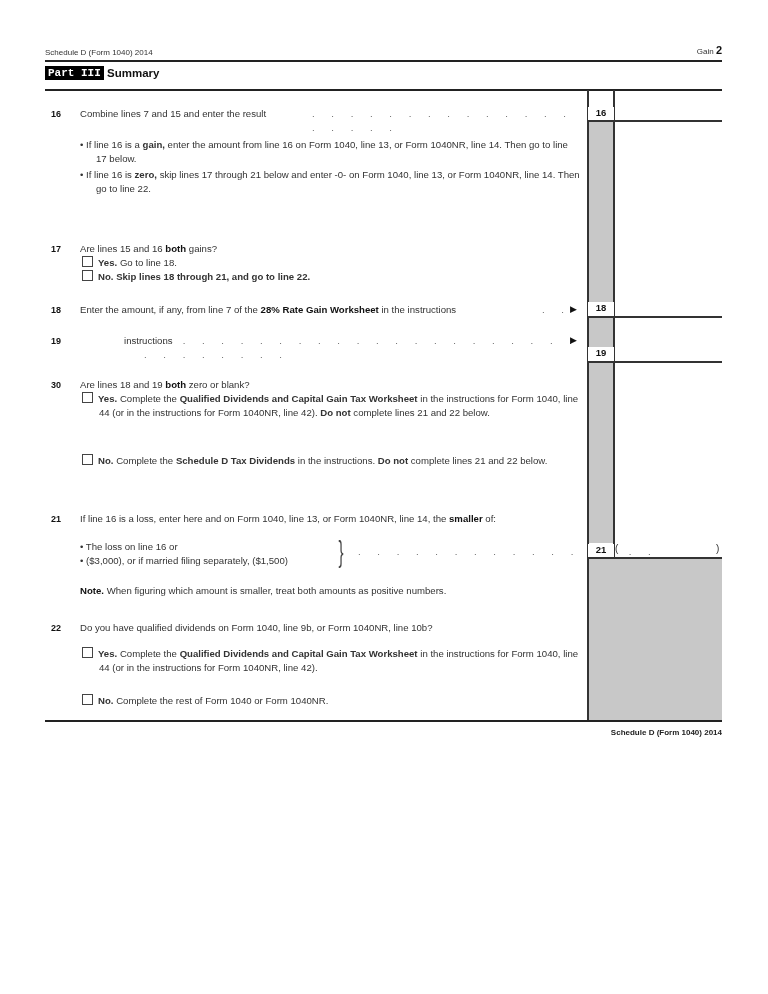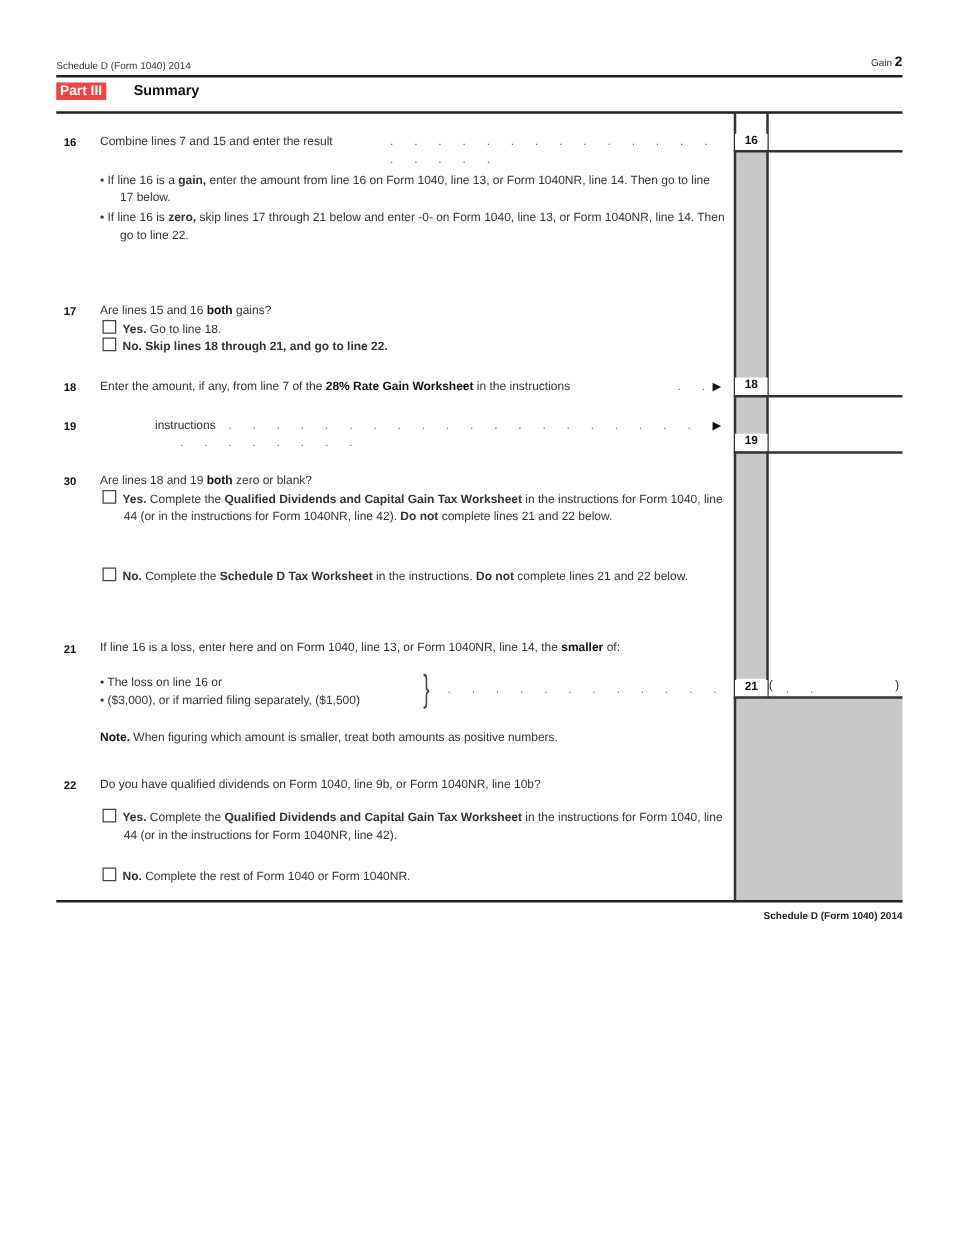--- a/index.html
+++ b/index.html
@@ -2,21 +2,21 @@
 <html><head>
 <meta charset="utf-8">
 <style>
   html, body { margin:0; padding:0; background:#ffffff; }
   body { width:768px; height:994px; position:relative; font-family:"Liberation Sans", sans-serif; color:#222; overflow:hidden; }
   .abs { position:absolute; }
   .hdr-left { left:45px; top:48px; font-size:8px; color:#333; }
   .hdr-right { right:46px; top:44px; font-size:8px; color:#333; }
   .hdr-right b { font-size:11px; font-weight:bold; color:#111; }
   .rule { position:absolute; left:45px; width:677px; background:#222; }
-  .part-box { left:45px; top:66px; background:#ef4444; color:#fff; font-weight:bold; font-size:11px; padding:1px 3px; }
+  .part-box { left:45px; top:66px; background:#000000; color:#fff; font-weight:bold; font-size:11px; padding:1px 3px;font-family:Liberation Mono, monospace; }
   .part-title { left:107px; top:67px; font-size:11.5px; font-weight:bold; color:#111; }
   .lnum { position:absolute; left:51px; font-size:9px; font-weight:bold; color:#111; }
   .txt { position:absolute; left:80px; width:500px; font-size:9.6px; line-height:13.5px; color:#333; }
   .txt b { color:#111;margin-top:23px; }
   .cb { display:inline-block; width:9px; height:9px; border:1px solid #444; vertical-align:-1px; margin-right:5px; background:#fff; }
   .ind { position:absolute; left:80px; width:500px; font-size:9.6px; line-height:13.5px; color:#333; }
   .sub { padding-left:16px; text-indent:-16px; }
   .dots { letter-spacing:7px; color:#666; }
   .arrow { font-size:9px; color:#111; }
   
@@ -91,21 +91,21 @@
 <div class="boxnum" style="top:347px; height:14px;">19</div>
 <div class="amount" style="top:344px;"></div>
 <div class="hline" style="left:587px; top:361px; width:135px;"></div>
 
 <div class="lnum" style="top:380px;">30</div>
 <div class="txt" style="top:378px;"><span>Are lines 18 and 19 </span><b>both</b><span> zero or blank?</span></div>
 <div class="ind" style="top:392px; left:82px; width:498px;">
   <div style="padding-left:17px; text-indent:-17px;"><span class="cb" style="text-indent:0"></span><b>Yes.</b><span> Complete the </span><b>Qualified Dividends and Capital Gain Tax Worksheet</b><span> in the instructions for Form 1040, line 44 (or in the instructions for Form 1040NR, line 42). </span><b>Do not</b><span> complete lines 21 and 22 below.</span></div>
 </div>
 <div class="ind" style="top:454px; left:82px; width:498px;">
-  <div style="padding-left:17px; text-indent:-17px;"><span class="cb" style="text-indent:0"></span><b>No.</b><span> Complete the </span><b>Schedule D Tax Worksheet</b><span> in the instructions. </span><b>Do not</b><span> complete lines 21 and 22 below.</span></div>
+  <div style="padding-left:17px; text-indent:-17px;"><span class="cb" style="text-indent:0"></span><b>No.</b><span> Complete the </span><b>Schedule D Tax Dividends</b><span> in the instructions. </span><b>Do not</b><span> complete lines 21 and 22 below.</span></div>
 </div>
 
 <div class="lnum" style="top:514px;">21</div>
 <div class="txt" style="top:512px; width:505px;"><span>If line 16 is a loss, enter here and on Form 1040, line 13, or Form 1040NR, line 14, the </span><b>smaller</b><span>  of:</span></div>
 <div class="ind" style="top:540px;">
   <div>• The loss on line 16 or</div>
   <div>• ($3,000), or if married filing separately, ($1,500)</div>
 </div>
 <div class="brace" style="left:336px; top:537px;">}</div>
 <div class="dots abs" style="left:358px; top:546px; font-size:9.6px;">. . . . . . . . . . . . . . . .</div>

